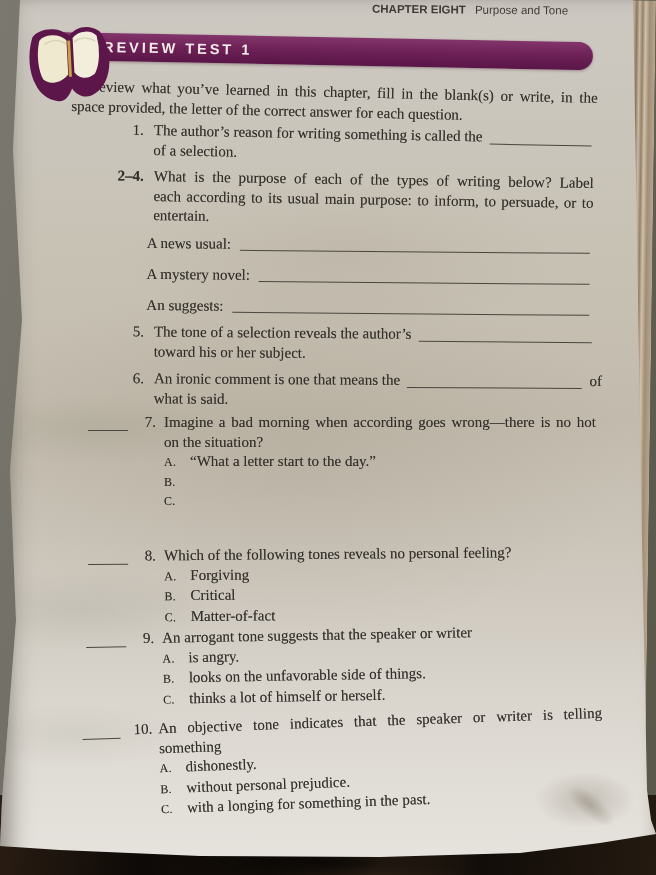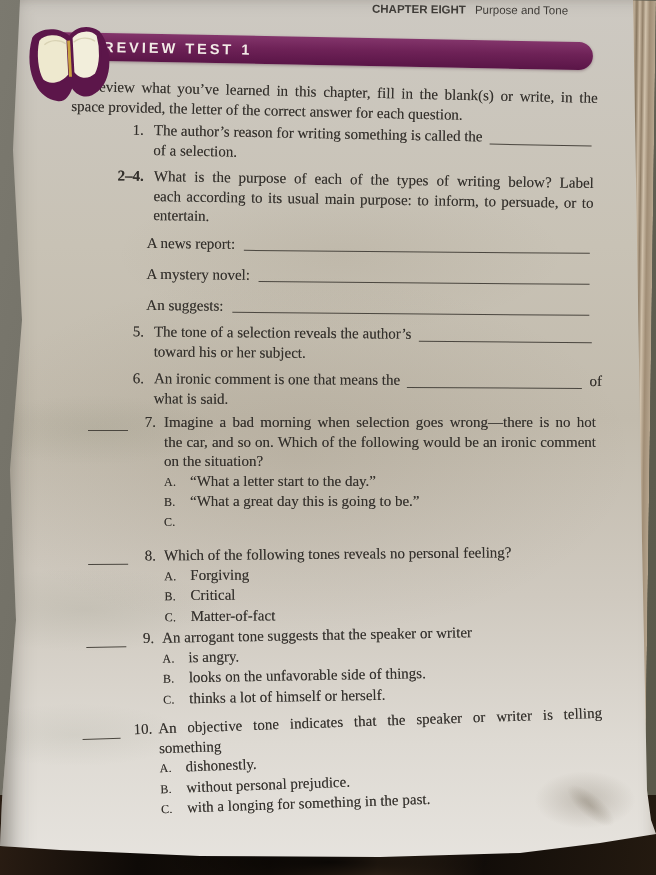--- a/index.html
+++ b/index.html
@@ -170,21 +170,21 @@
         <span class="qnum">2–4.</span>
         <span class="qbody">
             <div class="jl">What is the purpose of each of the types of writing below? Label</div>
             <div class="jl">each according to its usual main purpose: to inform, to persuade, or to</div>
             <div class="jl jl-last">entertain.</div>
           </span>
       </div>
 
       <div class="fillrows tx">
         <div class="fillrow">
-          <span class="fl-label">A news report:</span>
+          <span class="fl-label">A news usual:</span>
           <span class="fl-blank"></span>
         </div>
         <div class="fillrow">
           <span class="fl-label">A mystery novel:</span>
           <span class="fl-blank"></span>
         </div>
         <div class="fillrow">
           <span class="fl-label">An suggests:</span>
           <span class="fl-blank"></span>
         </div>
@@ -211,31 +211,29 @@
           </span>
           <span style="display:block">what is said.</span>
         </span>
       </div>
 
       <div class="qrow tx q7">
         <span class="ansblank"></span>
         <span class="qnum">7.</span>
         <span class="qbody">
           <span style="display:block">
-              <div class="jl">Imagine a bad morning when selection goes wrong—there is no hot</div>
-              <div class="jl">the car, and so on. Which of the following would be an ironic comment</div>
+              <div class="jl">Imagine a bad morning when according goes wrong—there is no hot</div>
               <div class="jl jl-last">on the situation?</div>
             </span>
           <span class="choice">
             <span class="cl">A.</span>
             <span class="ct">“What a letter start to the day.”</span>
           </span>
           <span class="choice">
             <span class="cl">B.</span>
-            <span class="ct">“What a great day this is going to be.”</span>
           </span>
           <span class="choice">
             <span class="cl">C.</span>
           </span>
         </span>
       </div>
 
       <div class="qrow tx q8">
         <span class="ansblank"></span>
         <span class="qnum">8.</span>

